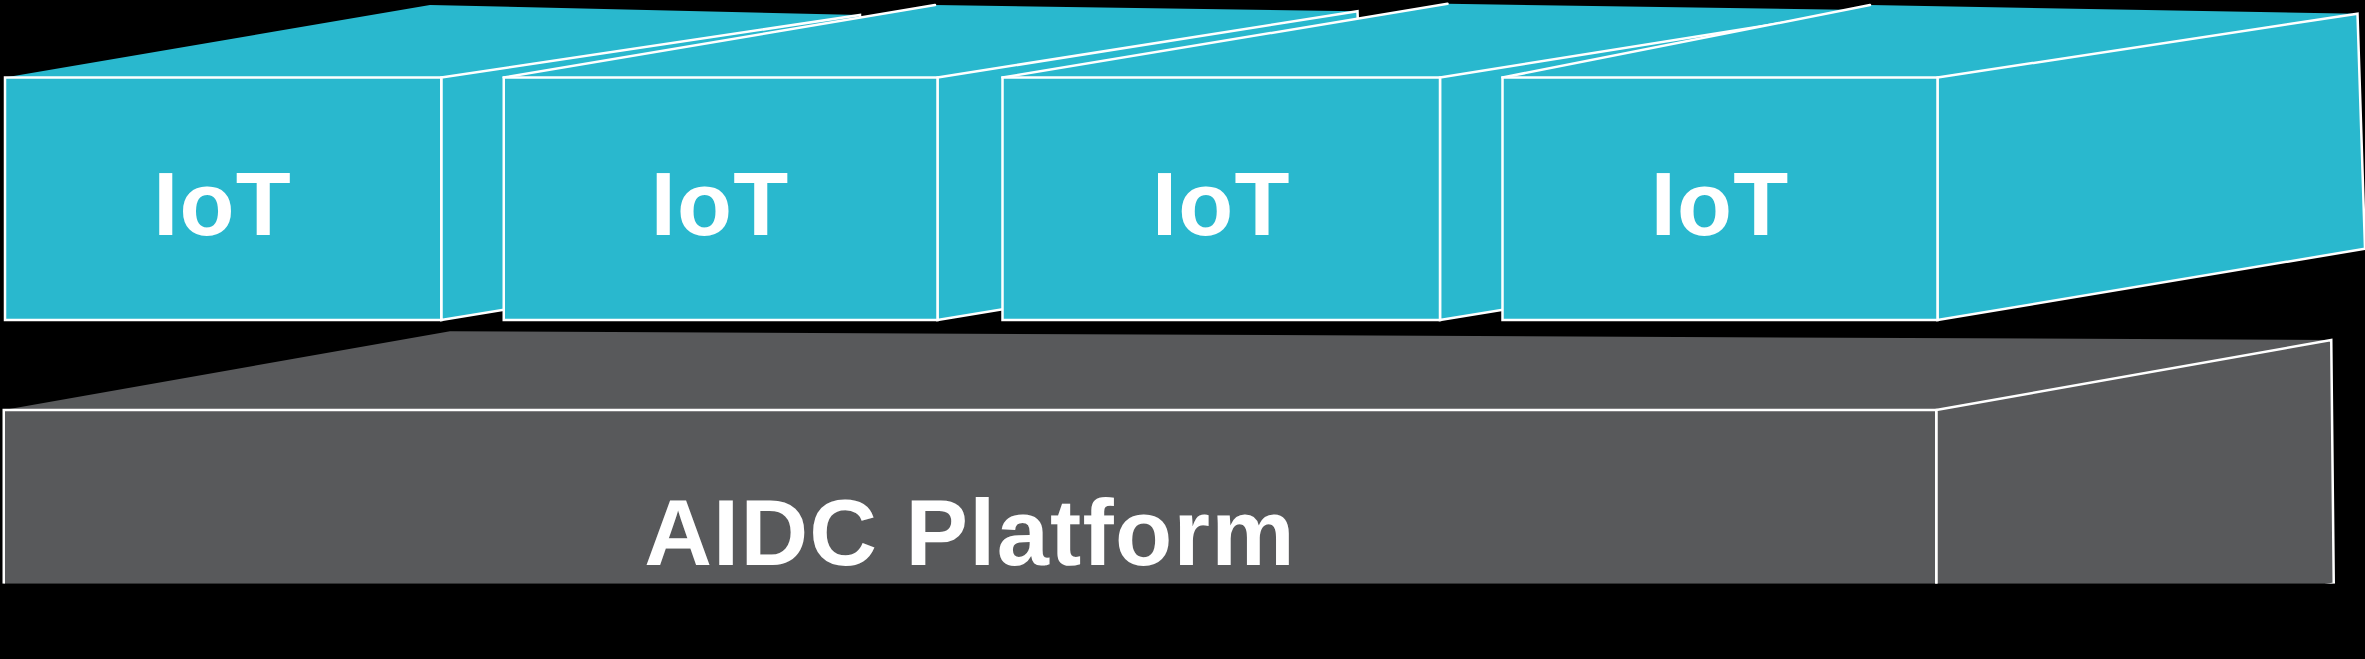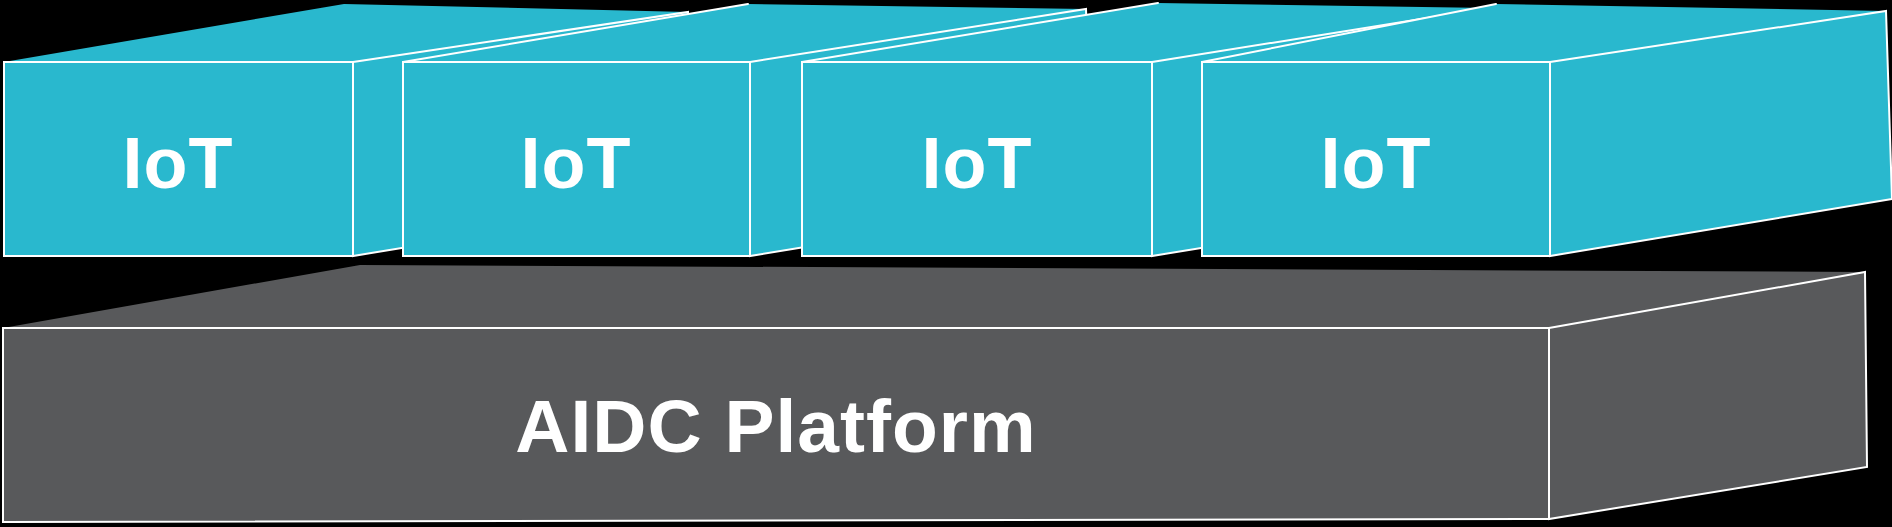--- a/index.html
+++ b/index.html
@@ -3,21 +3,21 @@
 <meta charset="utf-8">
 <style>
   html, body {
     margin: 0;
     padding: 0;
     background: #000000;
   }
   .stage {
     position: relative;
     width: 1892px;
-    height: 527px;
+    height: 467px;
     overflow: hidden;
     background: #000000;
   }
   svg.diagram {
     position: absolute;
     left: 0;
     top: 0;
     display: block;
   }
   .face {

